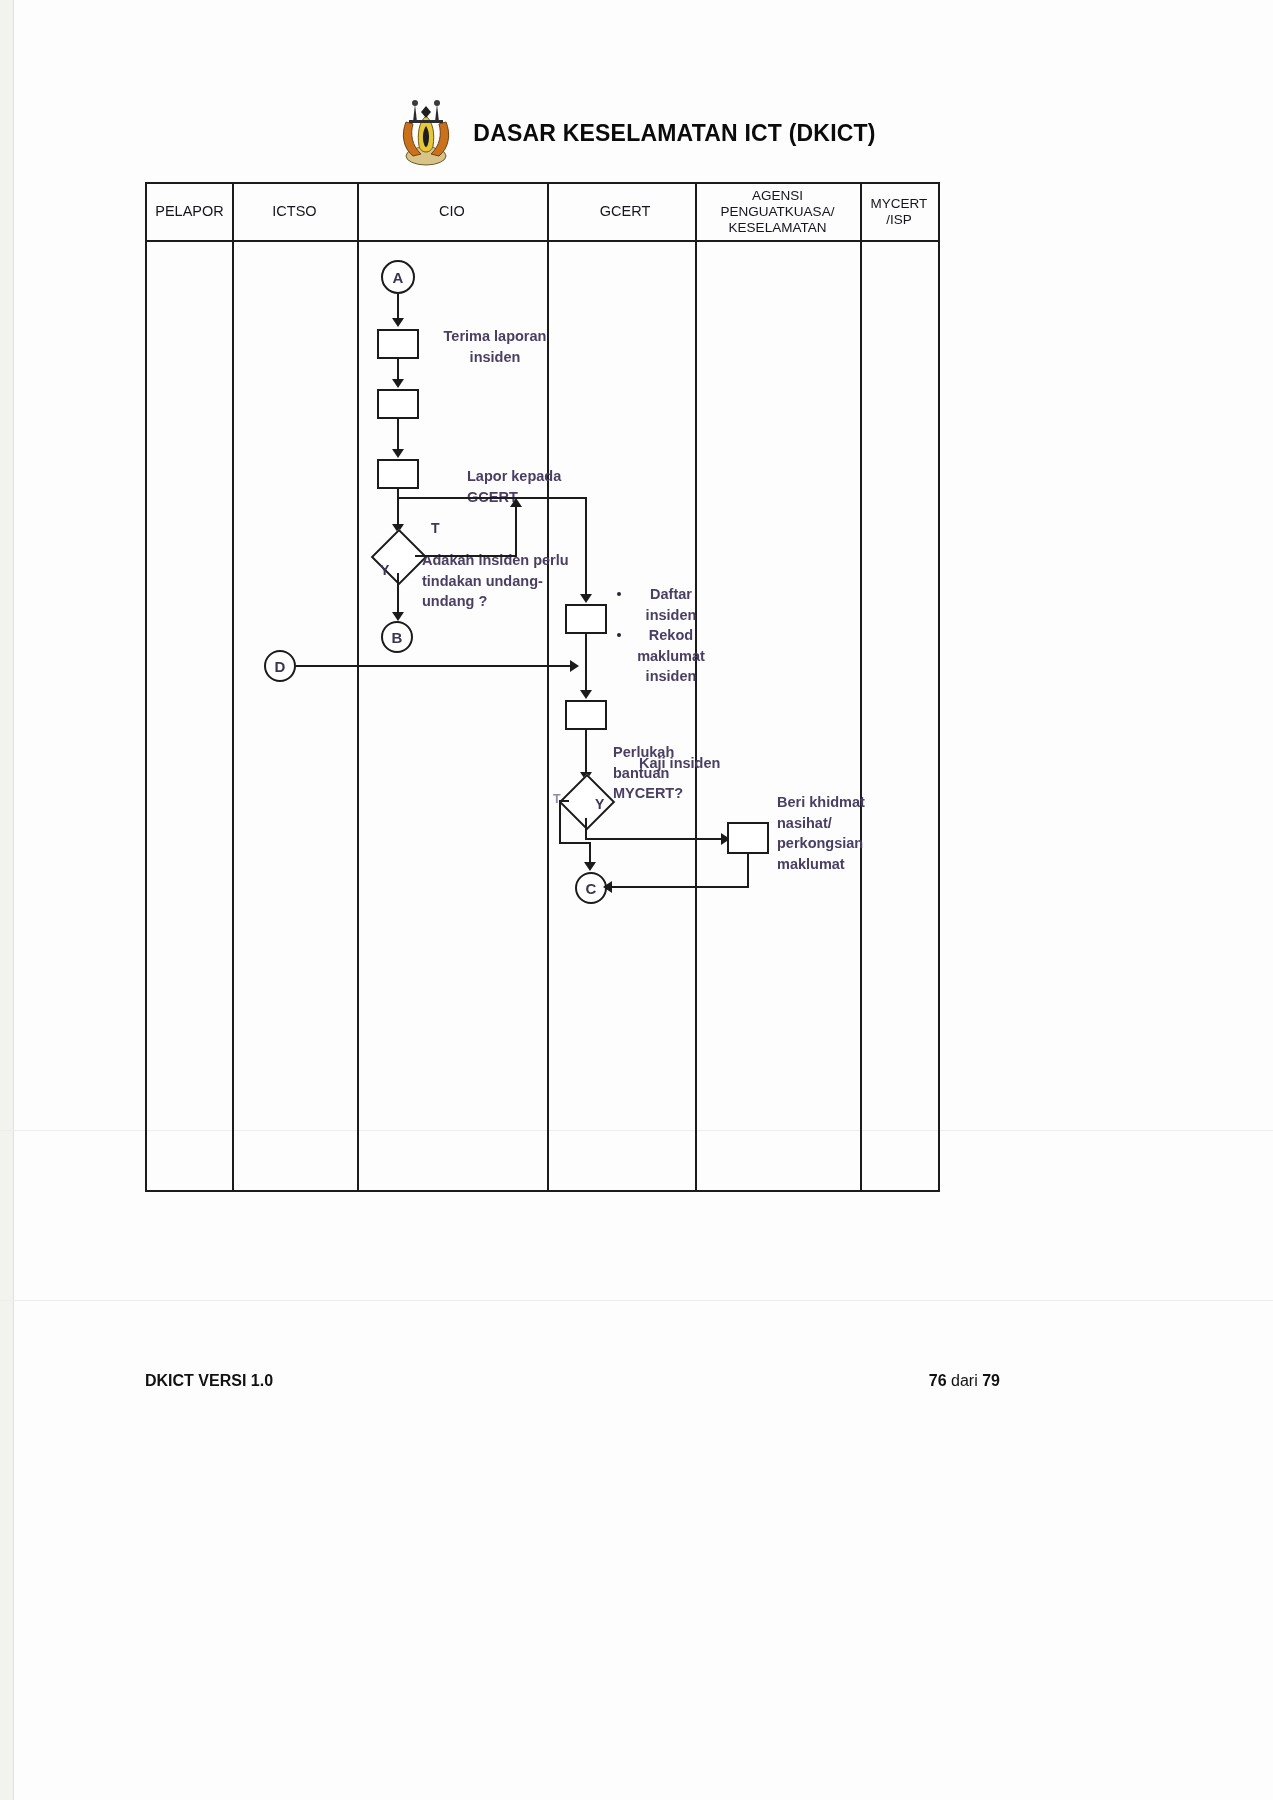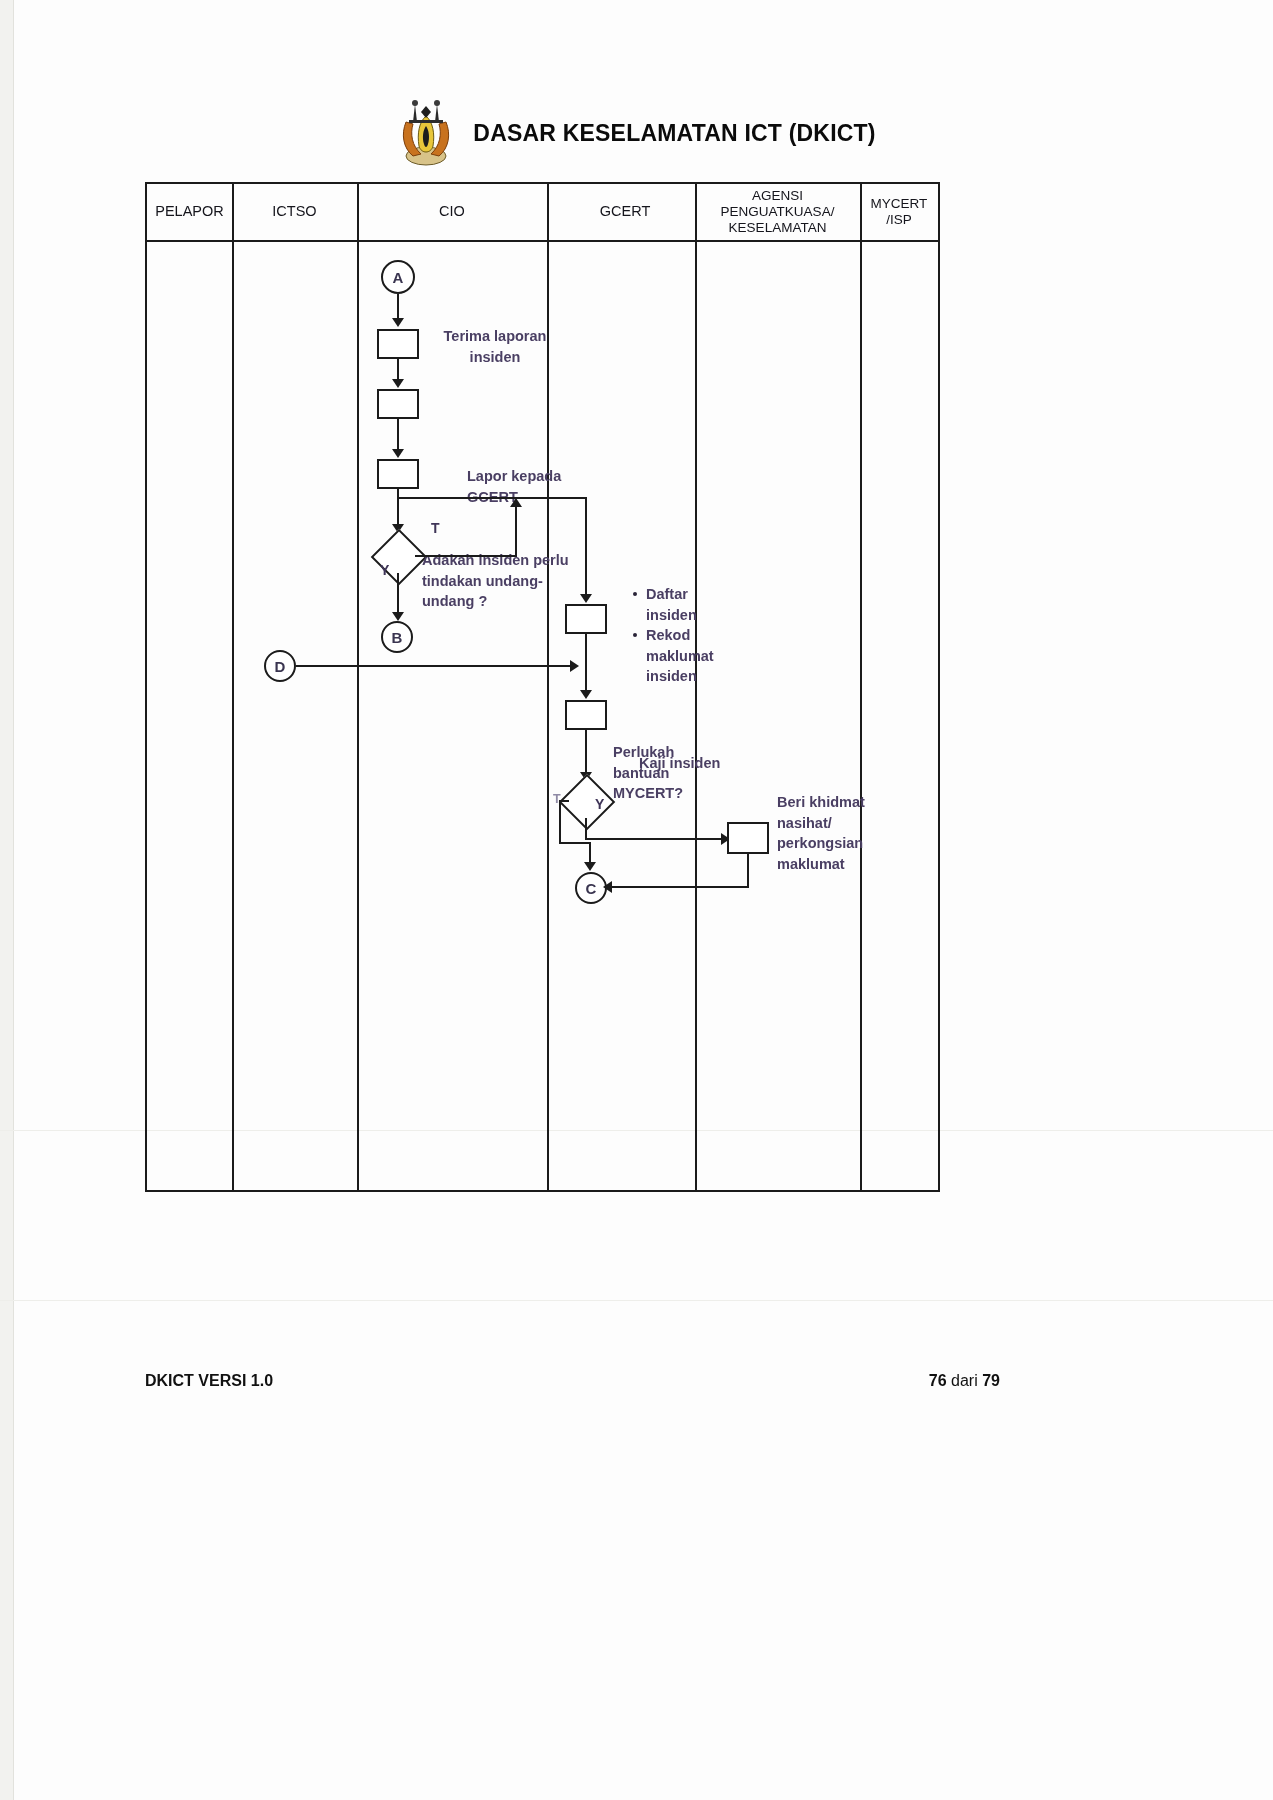--- a/index.html
+++ b/index.html
@@ -193,21 +193,21 @@
 
       <div class="ln v" style="left:250px;top:389px;height:42px;"></div>
       <div class="arrow down" style="left:245px;top:428px;"></div>
       <div class="node-circle" style="left:234px;top:437px;width:32px;height:32px;">B</div>
 
       <div class="node-circle" style="left:117px;top:466px;width:32px;height:32px;">D</div>
       <div class="ln h" style="left:149px;top:481px;width:276px;"></div>
       <div class="arrow right" style="left:423px;top:476px;"></div>
 
       <div class="node-box" style="left:418px;top:420px;width:42px;height:30px;"></div>
-      <div class="bullets" style="left:486px;top:400px;width:95px;">
+      <div class="bullets" style="left:470px;top:400px;width:95px;text-align:center;">
         <div class="bi">Daftar insiden</div>
         <div class="bi">Rekod maklumat insiden</div>
       </div>
 
       <div class="ln v" style="left:438px;top:450px;height:60px;"></div>
       <div class="arrow down" style="left:433px;top:506px;"></div>
 
       <div class="node-box" style="left:418px;top:516px;width:42px;height:30px;"></div>
       <div class="lbl" style="left:492px;top:521px;width:110px;margin-top:48px;">Kaji insiden</div>
 

